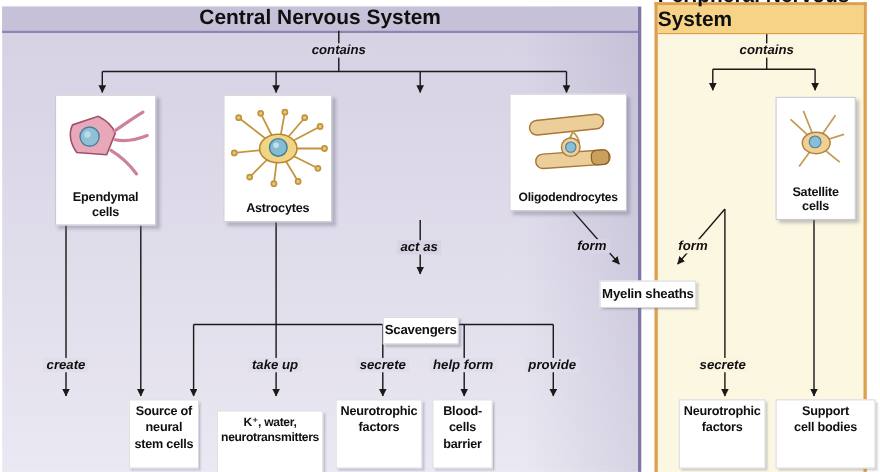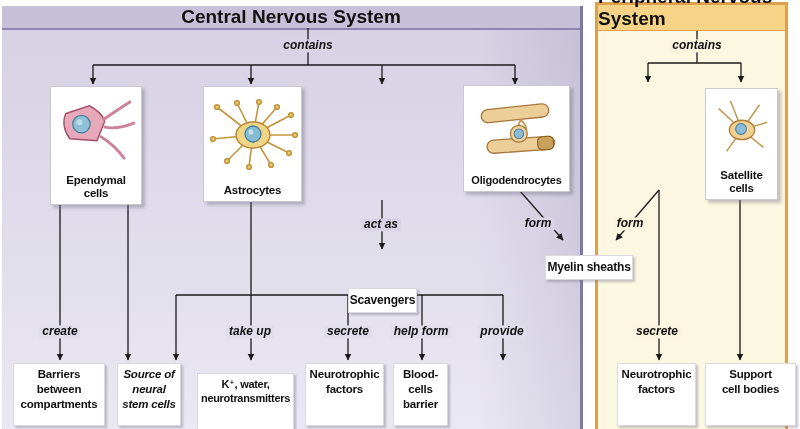--- a/index.html
+++ b/index.html
@@ -184,24 +184,21 @@
   <div class="verb m-cns" style="left:60px;top:332px;">create</div>
   <div class="verb m-cns" style="left:250px;top:332px;">take up</div>
   <div class="verb m-cns" style="left:348px;top:332px;">secrete</div>
   <div class="verb m-cns" style="left:421px;top:332px;">help form</div>
   <div class="verb m-cns" style="left:502px;top:332px;">provide</div>
   <div class="verb m-pns" style="left:657px;top:332px;">secrete</div>
 
   <div class="rbox mid" style="left:348px;top:252px;width:69px;height:25px;margin-top:36px;">Scavengers</div>
   <div class="rbox mid" style="left:545px;top:243px;width:88px;height:25px;margin-top:12px;">Myelin sheaths</div>
 
-  <div class="rbox" style="left:13px;top:363px;width:92px;height:63px;">Barriers
-between
-compartments</div>
-  <div class="rbox" style="left:117px;top:363px;width:64px;height:63px;font-style:italic;">Source of
+  <div class="rbox" style="left:117px;top:363px;width:64px;height:63px;">Source of
 neural
 stem cells</div>
   <div class="rbox" style="left:197px;top:373px;width:97px;height:63px;font-size:11px;letter-spacing:-0.3px;">K⁺, water,
 neurotransmitters</div>
   <div class="rbox" style="left:305px;top:363px;width:79px;height:63px;">Neurotrophic
 factors</div>
   <div class="rbox" style="left:393px;top:363px;width:55px;height:63px;">Blood-
 cells
 barrier</div>
   <div class="rbox" style="left:617px;top:363px;width:79px;height:63px;">Neurotrophic

